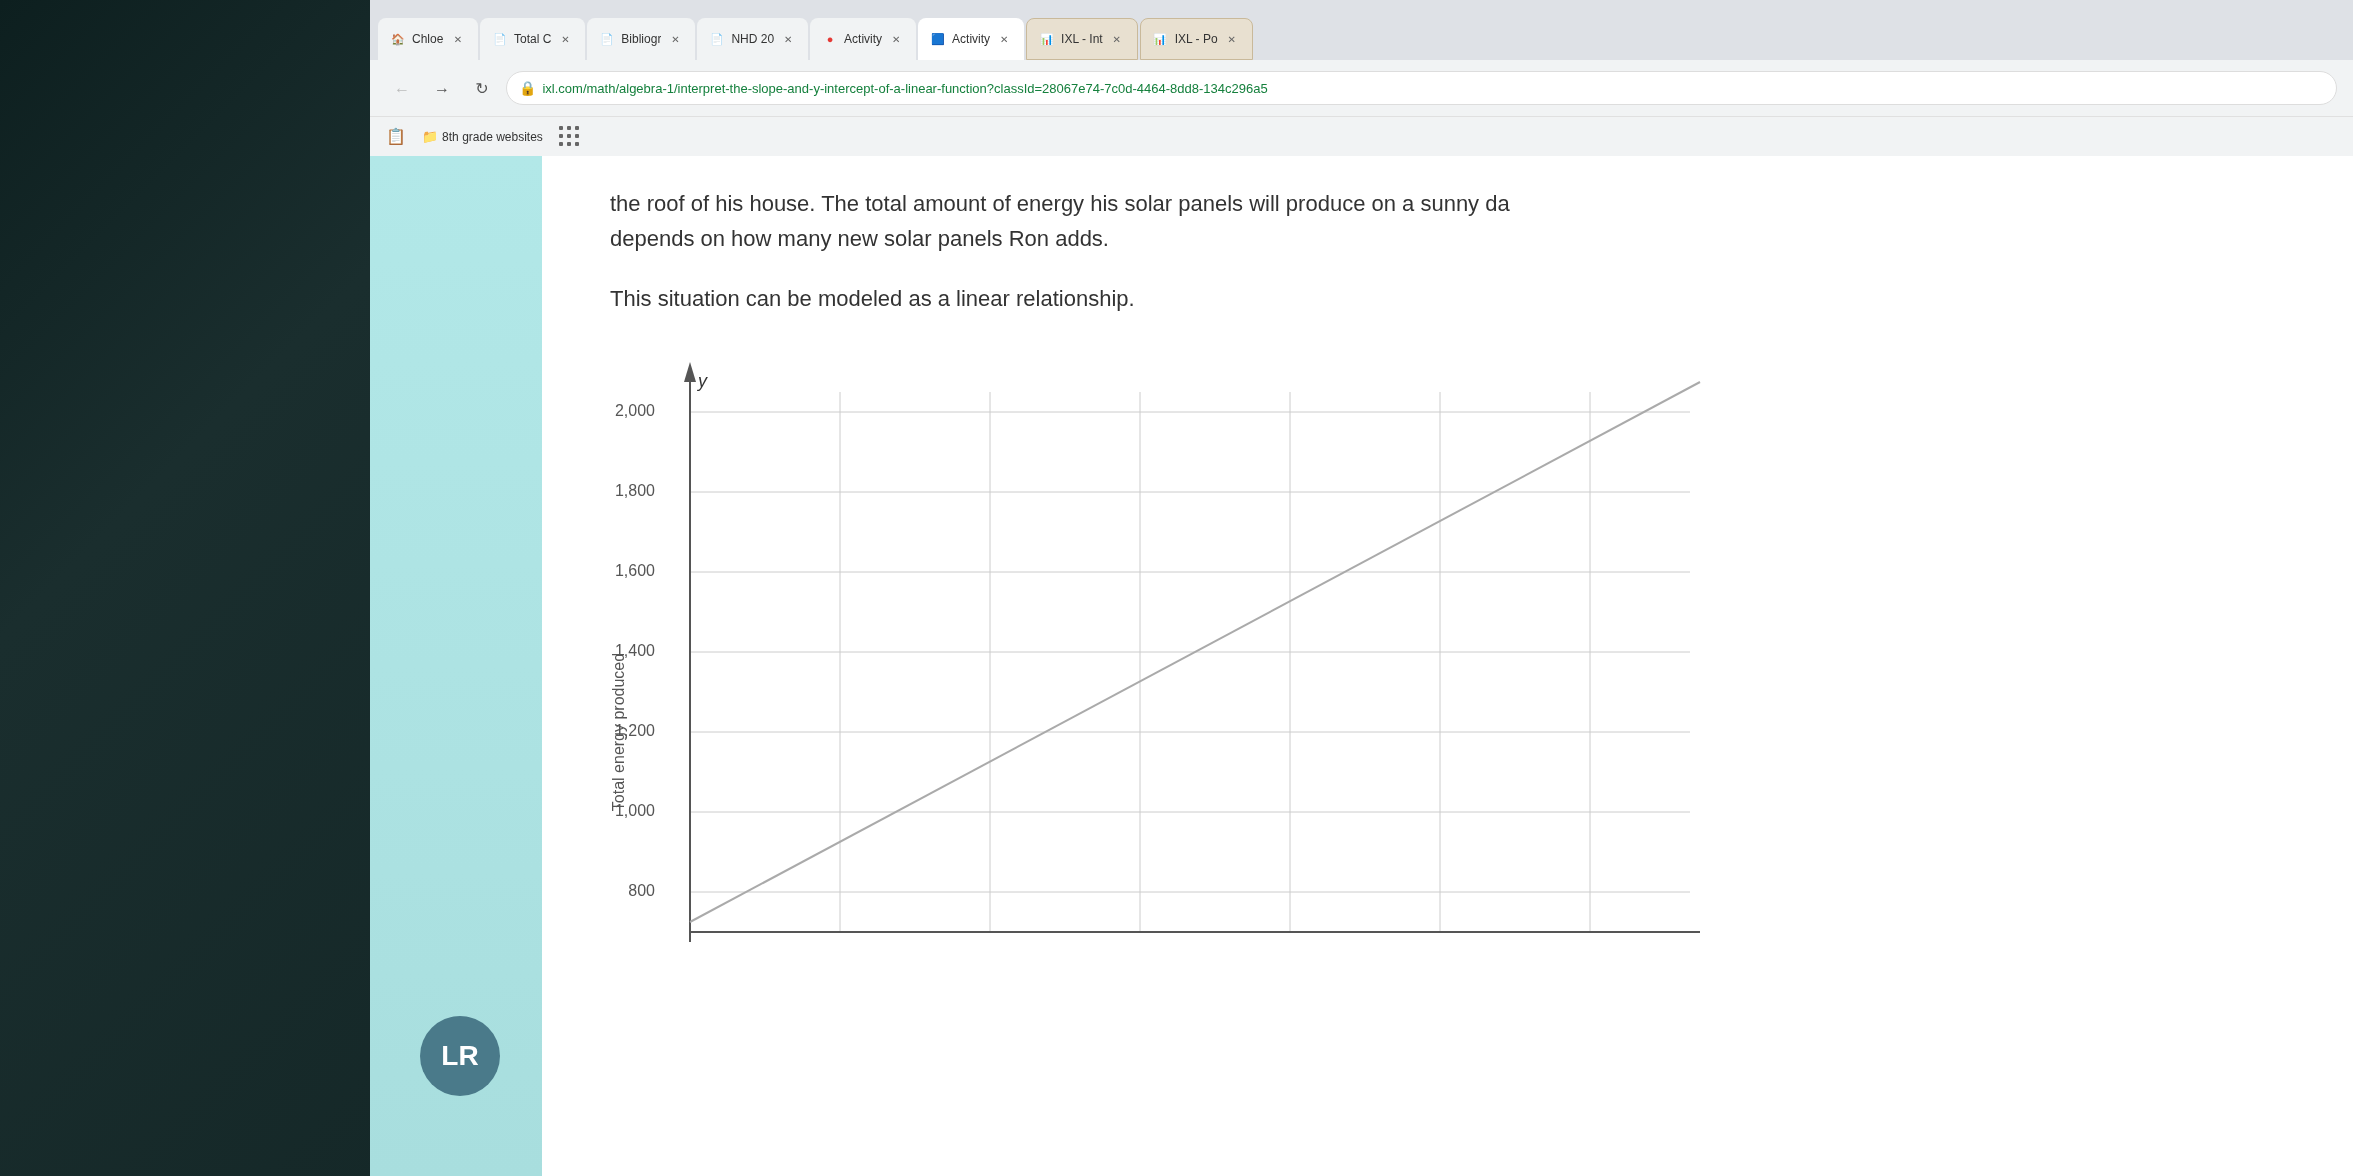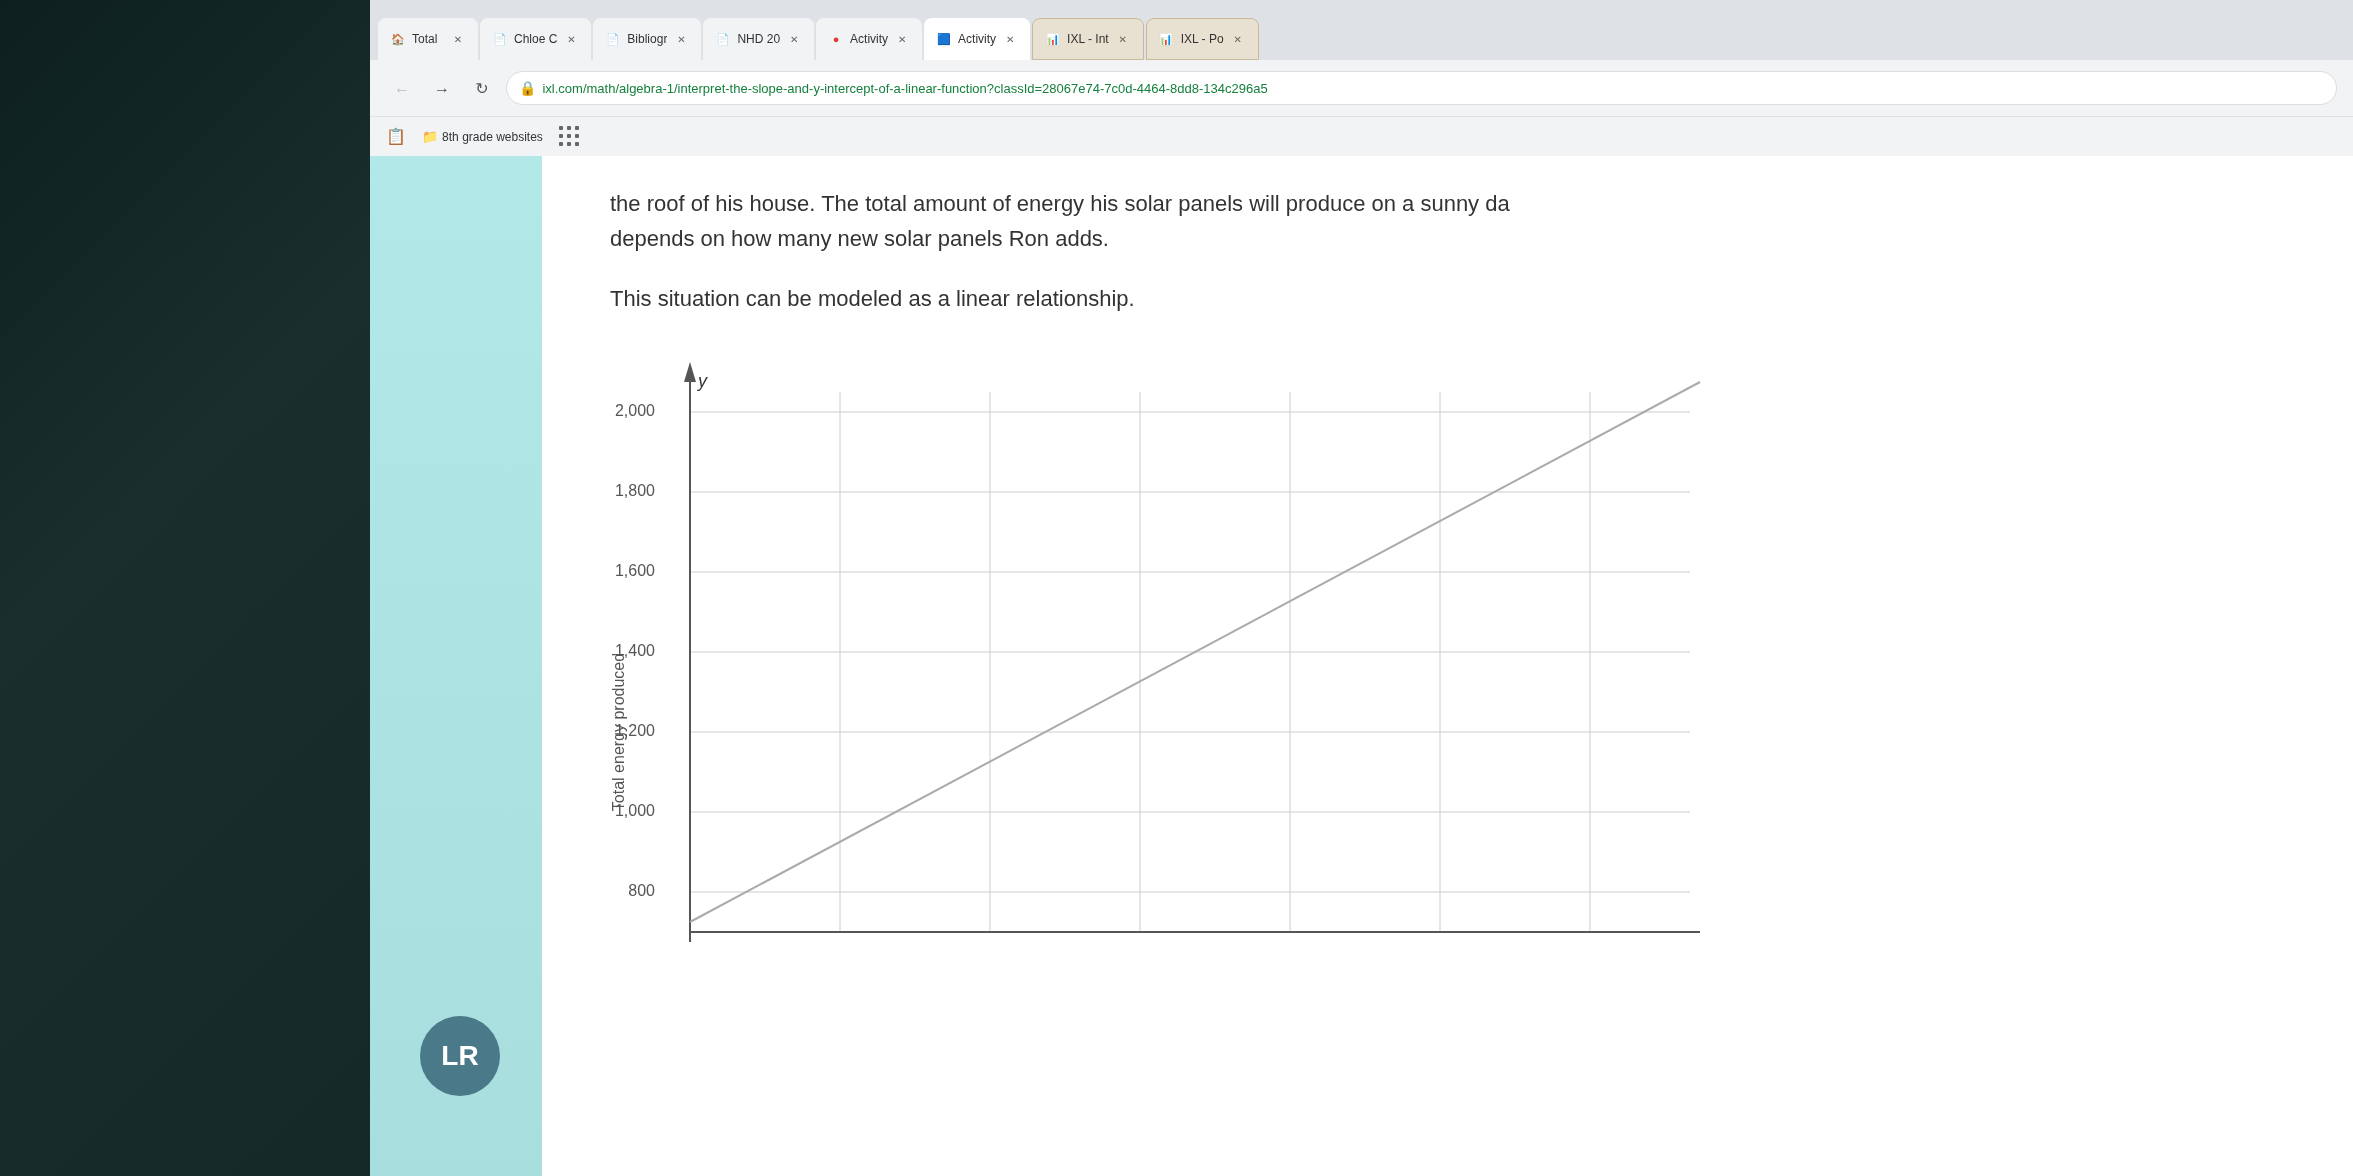--- a/index.html
+++ b/index.html
@@ -252,27 +252,27 @@
 <body>
 
 <div class="bg-dark"></div>
 
 <div class="browser-chrome">
 
   <div class="tab-bar">
 
     <div class="tab">
       <span class="tab-icon">🏠</span>
-      <span class="tab-label">Total</span>
+      <span class="tab-label">Chloe</span>
       <span class="tab-close">✕</span>
     </div>
 
     <div class="tab">
       <span class="tab-icon">📄</span>
-      <span class="tab-label">Chloe C</span>
+      <span class="tab-label">Total C</span>
       <span class="tab-close">✕</span>
     </div>
 
     <div class="tab">
       <span class="tab-icon">📄</span>
       <span class="tab-label">Bibliogr</span>
       <span class="tab-close">✕</span>
     </div>
 
     <div class="tab">

